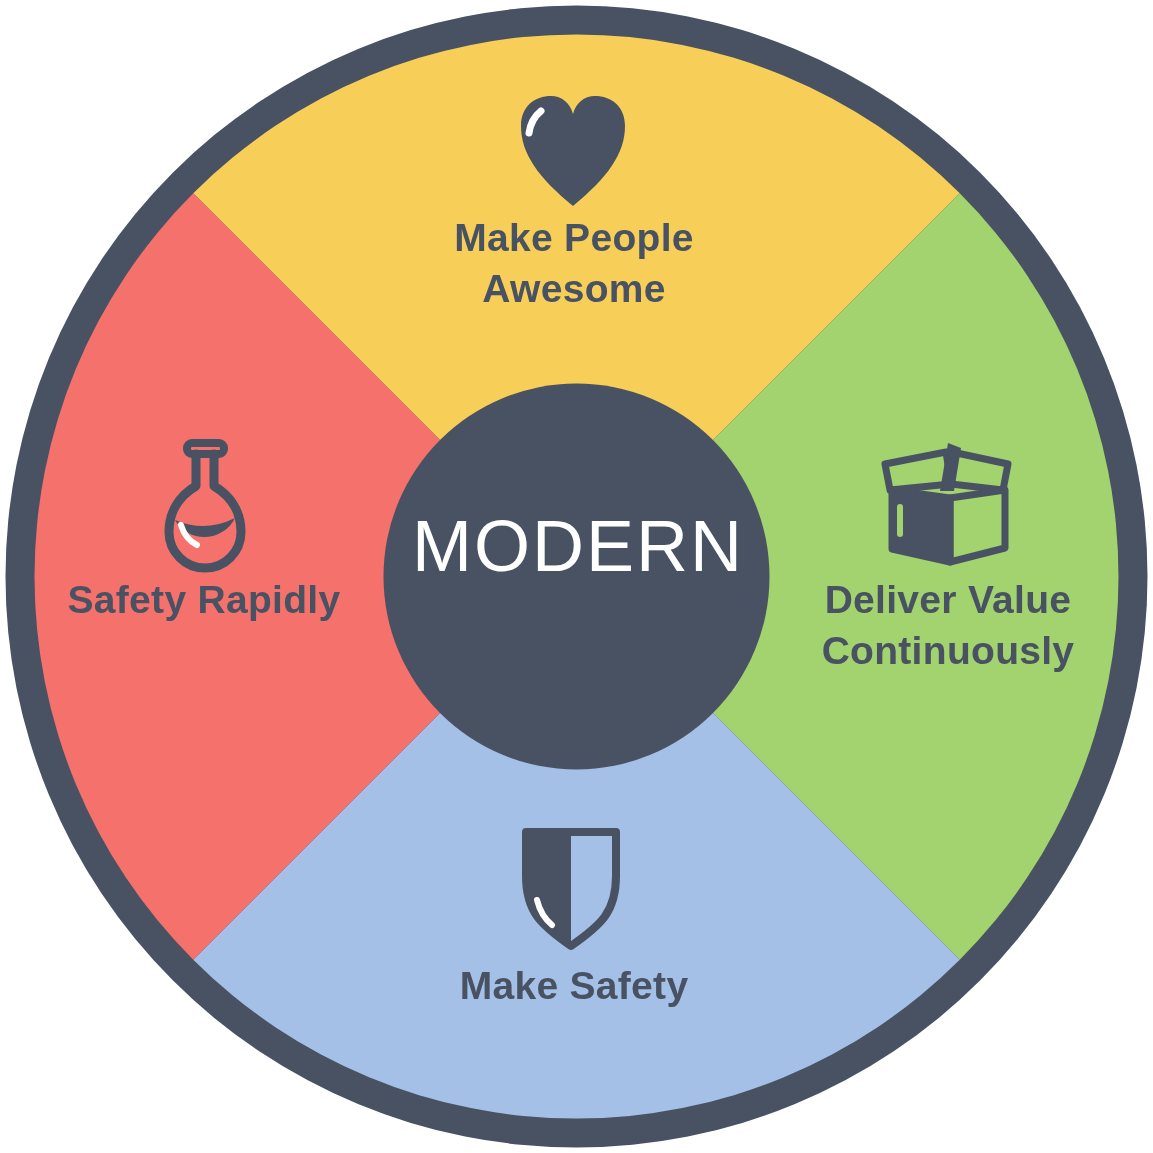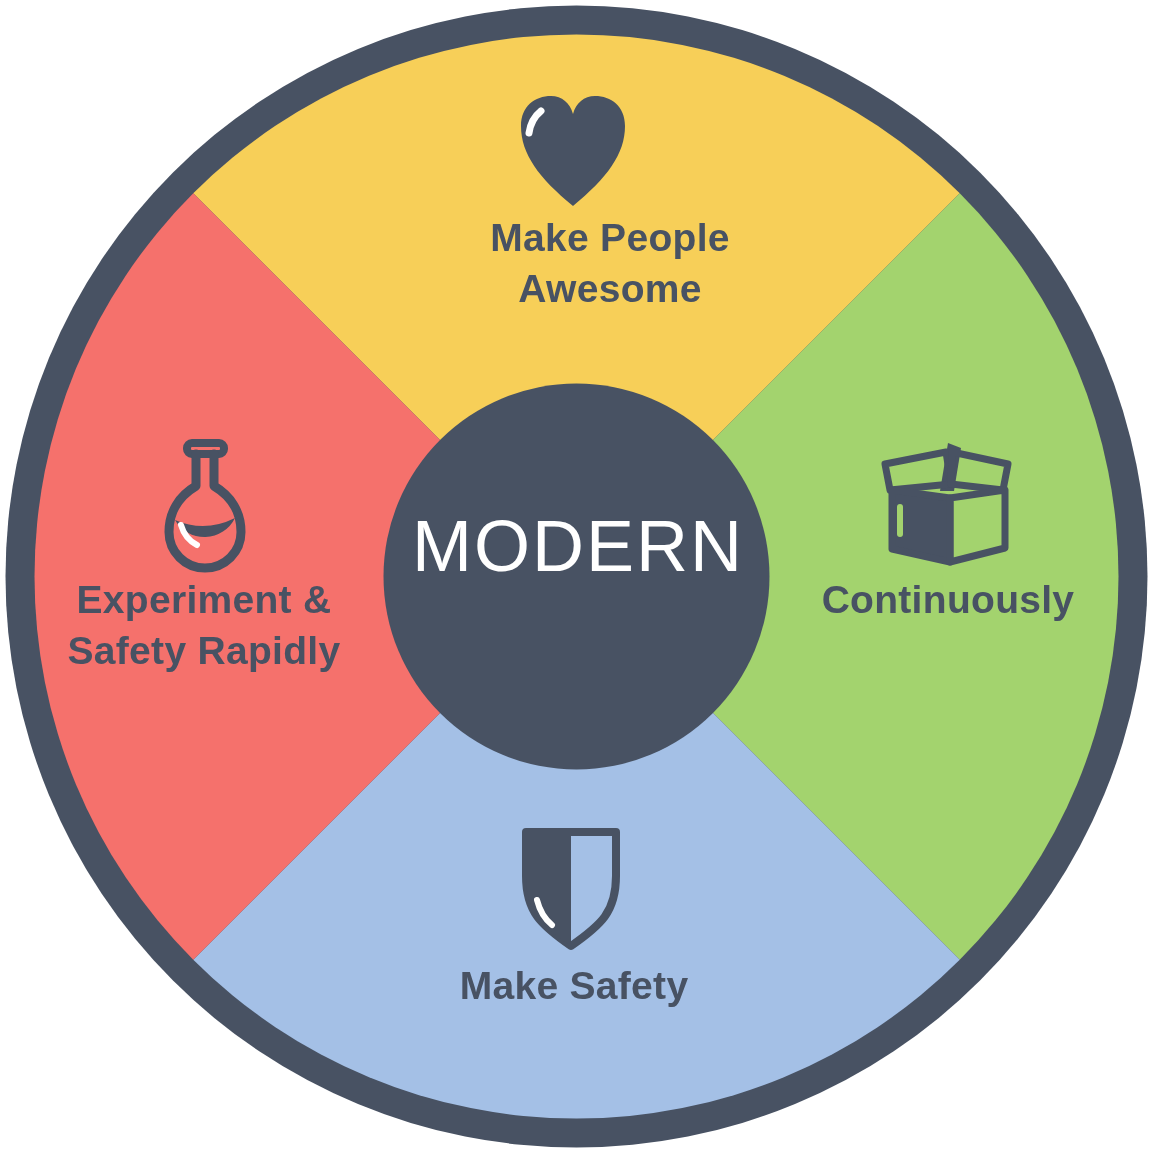--- a/index.html
+++ b/index.html
@@ -15,21 +15,21 @@
     position:absolute;
     transform:translateX(-50%);
     text-align:center;
     font-weight:700;
     font-size:39px;
     line-height:1.32;
     letter-spacing:0.3px;
     color:#485263;
     white-space:nowrap;
   }
-  .qlabel-top{left:610px;top:212px;}
+  .qlabel-top{left:574px;top:212px;}
   .qlabel-right{left:948px;top:574px;}
   .qlabel-bottom{left:574px;top:960px;text-align:center;}
   .qlabel-left{left:204px;top:574px;}
   .center-title{
     position:absolute;
     left:578px;top:503px;
     transform:translateX(-50%);
     text-align:center;
     color:#ffffff;
     font-weight:300;
@@ -85,29 +85,29 @@
       <path class="icon-hl" stroke-width="6" d="M26,85 Q30,99 42,105"></path>
     </g>
   </svg>
 
   <div class="qlabel qlabel-top">
     <div>Make People</div>
     <div>Awesome</div>
   </div>
 
   <div class="qlabel qlabel-right">
+    <div>Deliver Value</div>
     <div>Continuously</div>
   </div>
 
   <div class="qlabel qlabel-bottom">
     <div>Make Safety</div>
   </div>
 
   <div class="qlabel qlabel-left">
-    <div>Experiment &amp;</div>
     <div>Safety Rapidly</div>
   </div>
 
   <div class="center-title">
     <div>MODERN</div>
   </div>
 
 </div>
 
 </body></html>

